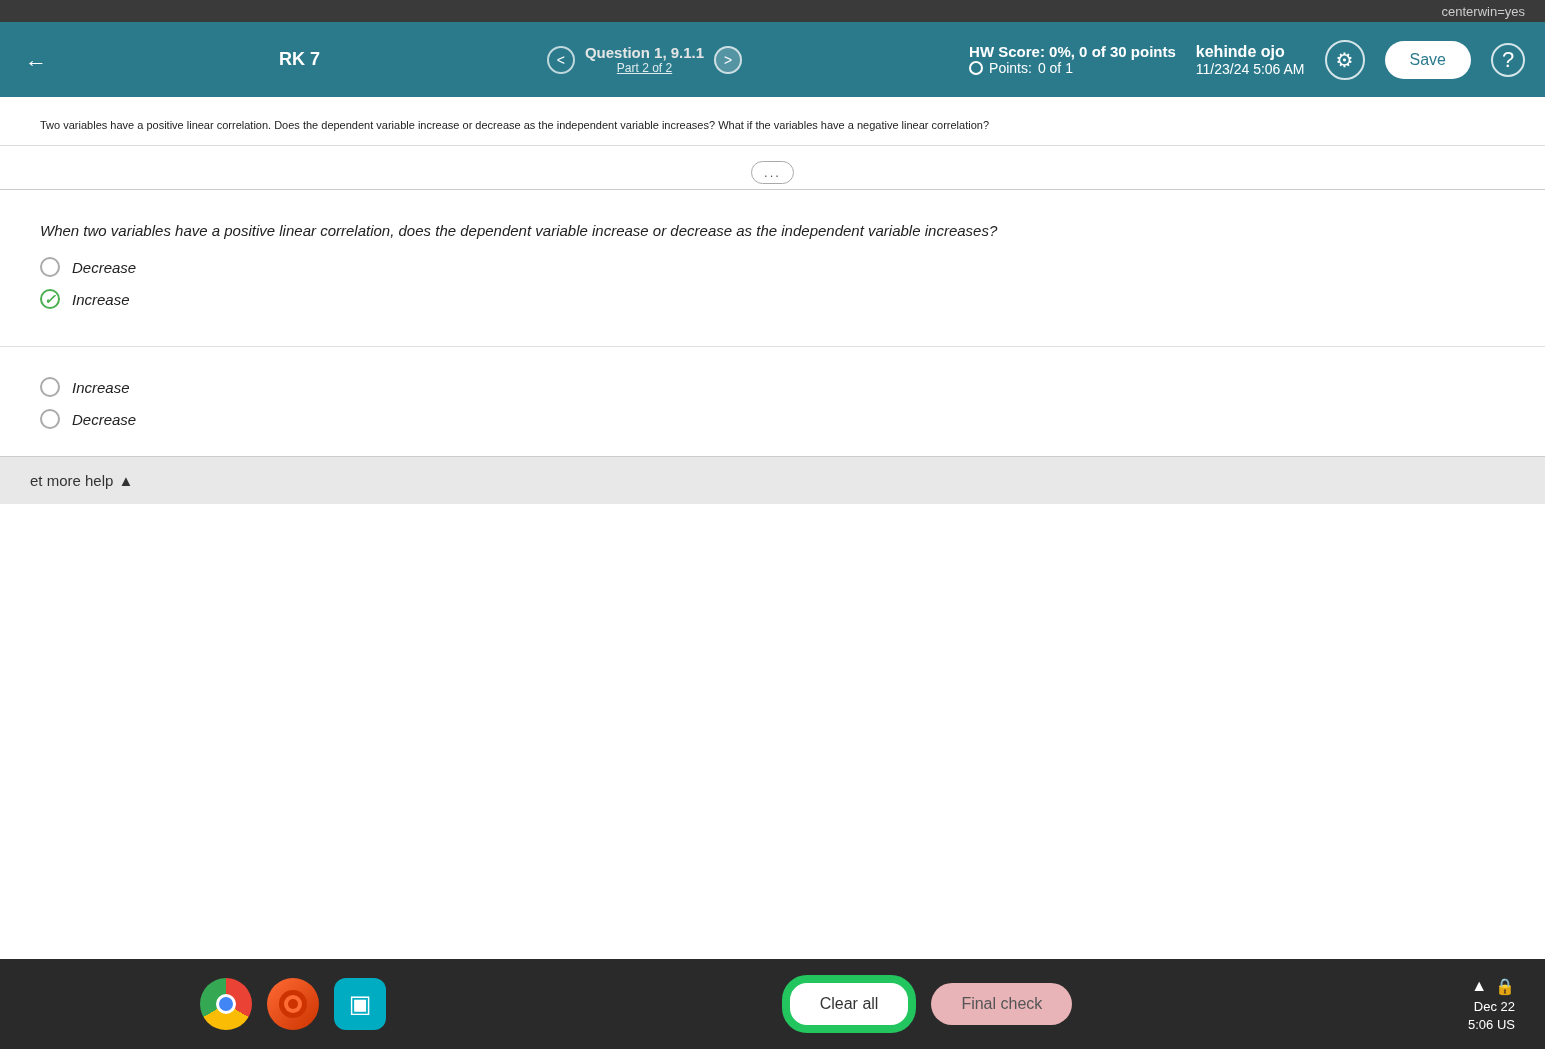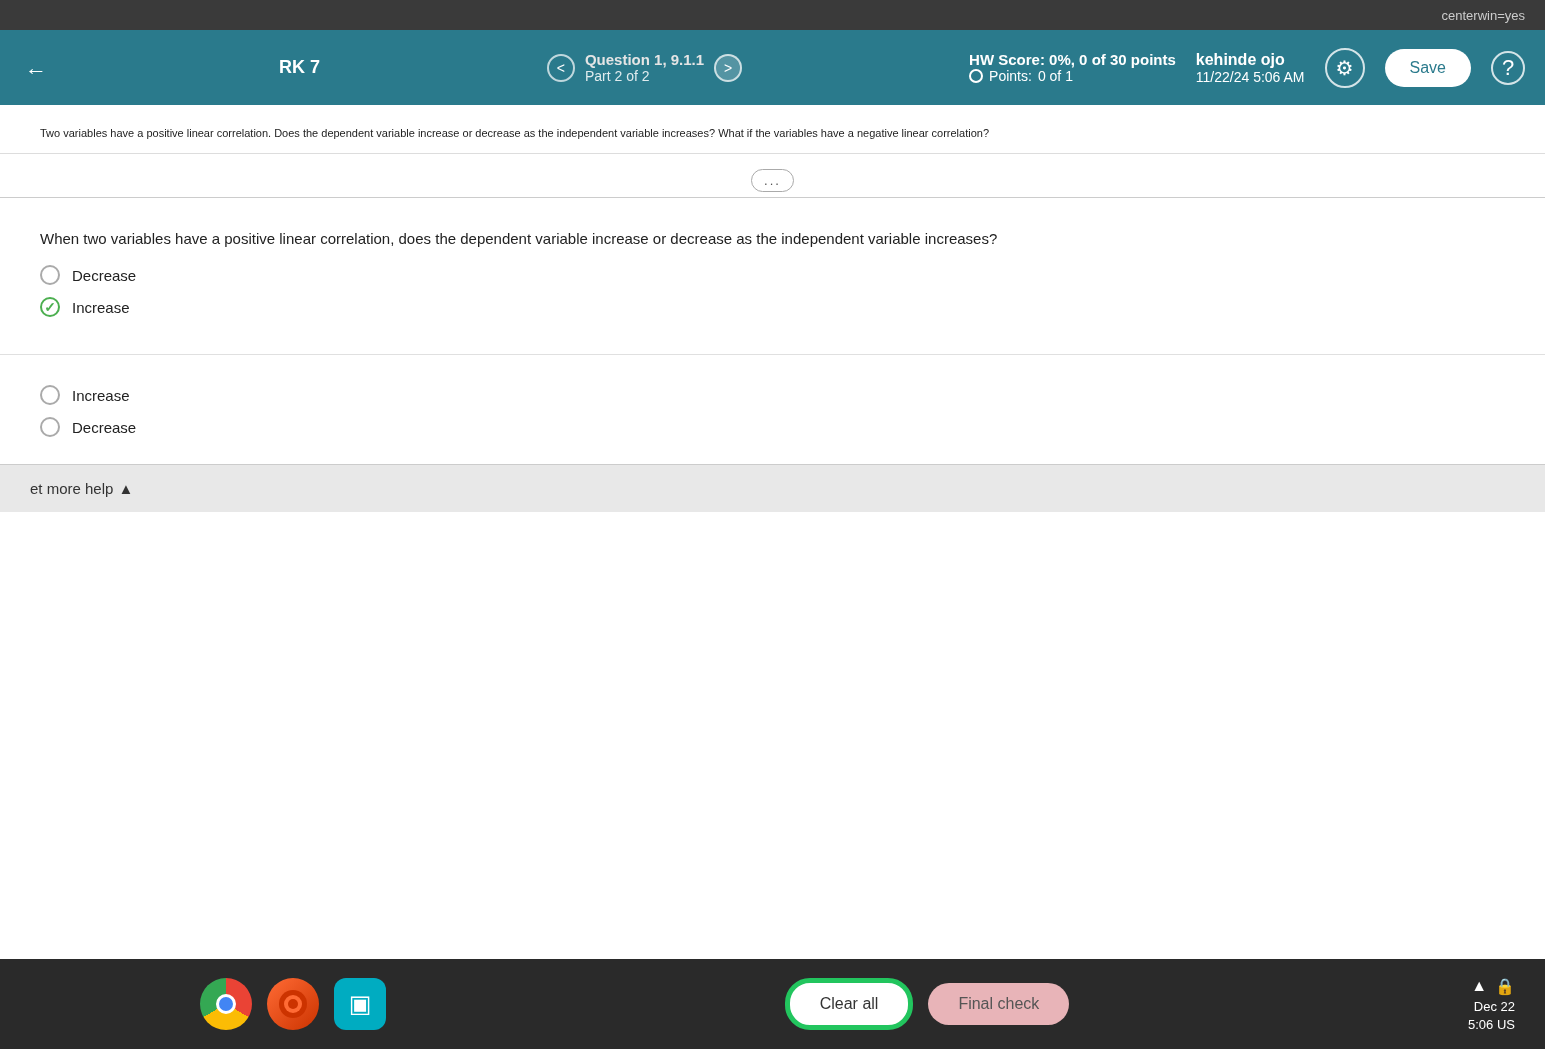--- a/index.html
+++ b/index.html
@@ -8,21 +8,21 @@
       background: #1a1a2e;
       width: 1545px;
       height: 1049px;
       overflow: hidden;
       position: relative;
     }
 
     
     .browser-bar {
       background: #3a3a3a;
-      height: 30px;
+      height: 22px;
       display: flex;
       align-items: center;
       padding: 0 20px;
       color: #ccc;
       font-size: 13px;
     }
 
     
     .main-wrapper {
       display: flex;
@@ -82,22 +82,24 @@
     }
 
     .question-title {
       font-size: 15px;
       font-weight: bold;
       color: #e5e5e5;
       text-align: right;
     }
 
     .part-label {
-      font-size: 14px;
+      font-size: 12px;
       color: rgba(255,255,255,0.85);
+      text-align: center;
+      text-decoration: underline;
     }
 
     .nav-arrow-right {
       background: rgba(255,255,255,0.2);
       border: 2px solid rgba(255,255,255,0.7);
       color: white;
       width: 28px;
       height: 28px;
       border-radius: 50%;
       cursor: pointer;
@@ -205,20 +207,21 @@
     .divider-line {
       border: none;
       border-top: 1px solid #ccc;
       margin: 5px 0 15px;
     }
 
     
     .answer-section {
       background: white;
       padding: 15px 30px 15px 40px;
+      font-style: italic;
     }
 
     .sub-question {
       font-size: 15px;
       color: #222;
       margin-bottom: 15px;
       line-height: 1.5;
     }
 
     .radio-option {
@@ -342,21 +345,21 @@
     }
 
     .bottom-buttons {
       display: flex;
       gap: 15px;
       align-items: center;
     }
 
     .clear-all-btn {
       background: white;
-      border: 5px solid #22c55e;
+      border: 8px solid #22c55e;
       border-radius: 25px;
       padding: 12px 30px;
       font-size: 16px;
       color: #333;
       cursor: pointer;
     }
 
     .final-check-btn {
       background: #e8b4b8;
       border: none;
@@ -443,21 +446,21 @@
         </div>
         <div class="points">
           <span class="points-circle"></span>
           <span>Points:</span>
           <span>0 of 1</span>
         </div>
       </div>
 
       <div class="user-info">
         <div class="user-name">kehinde ojo</div>
-        <div class="date-time">11/22/24 5:06 AM</div>
+        <div class="date-time">11/23/24 5:06 AM</div>
       </div>
 
       <button class="gear-btn">⚙</button>
       <button class="save-btn">Save</button>
       <span style="color:white;font-size:22px;border:2px solid rgba(255,255,255,0.8);border-radius:50%;width:34px;height:34px;display:flex;align-items:center;justify-content:center;cursor:pointer;">?</span>
     </div>
   </div>
 
   <div class="question-outer">
 

